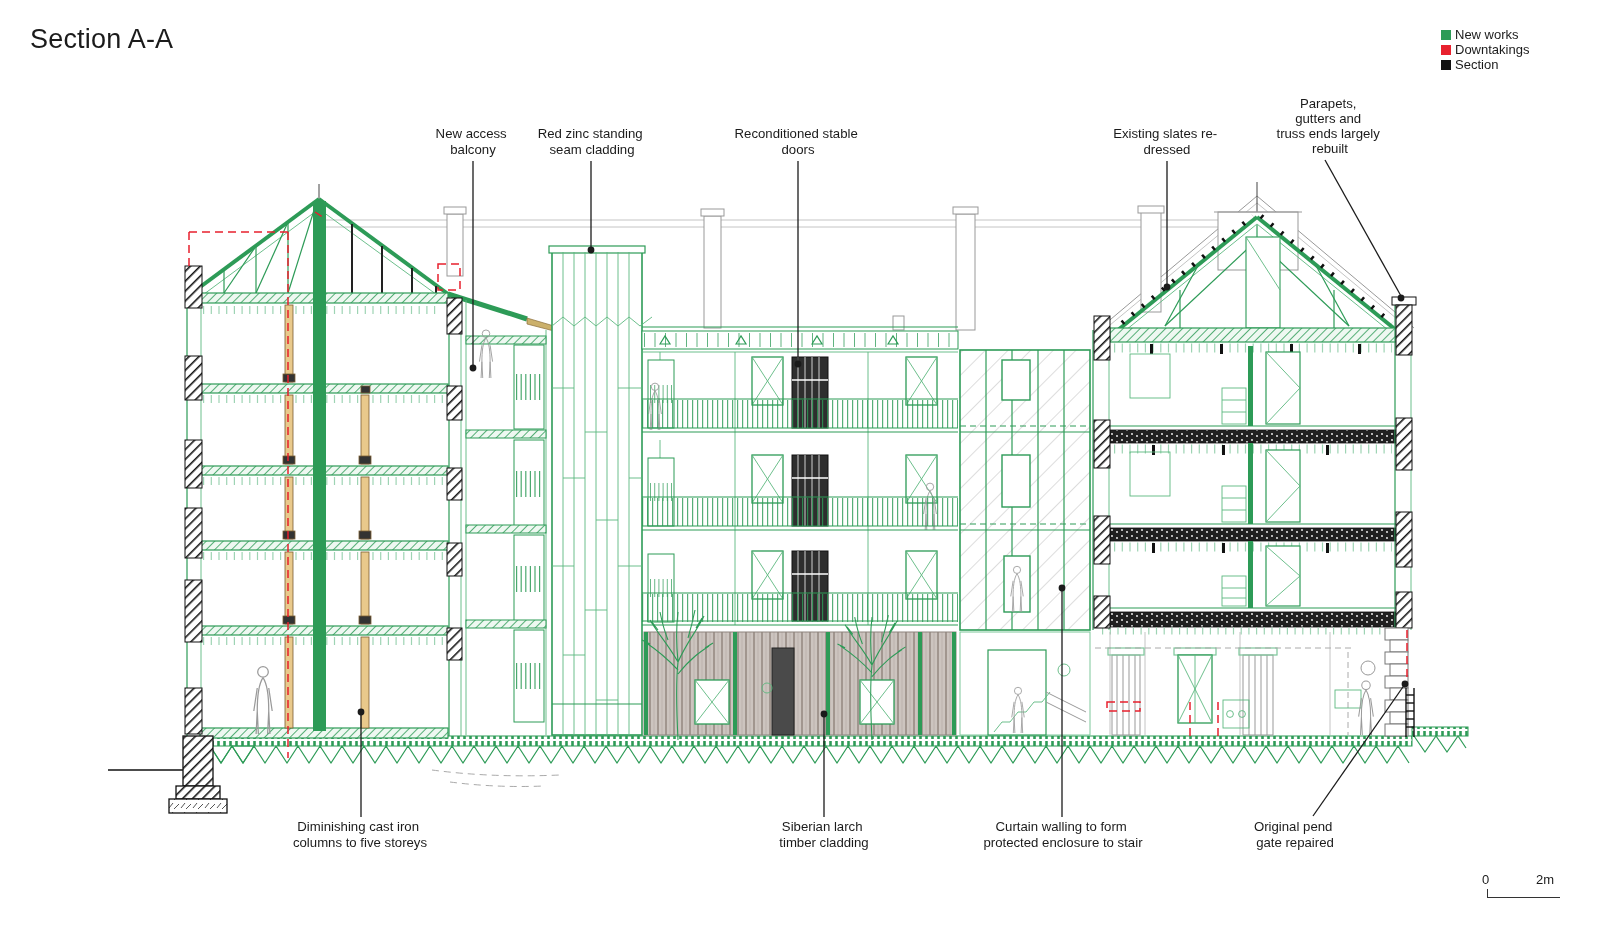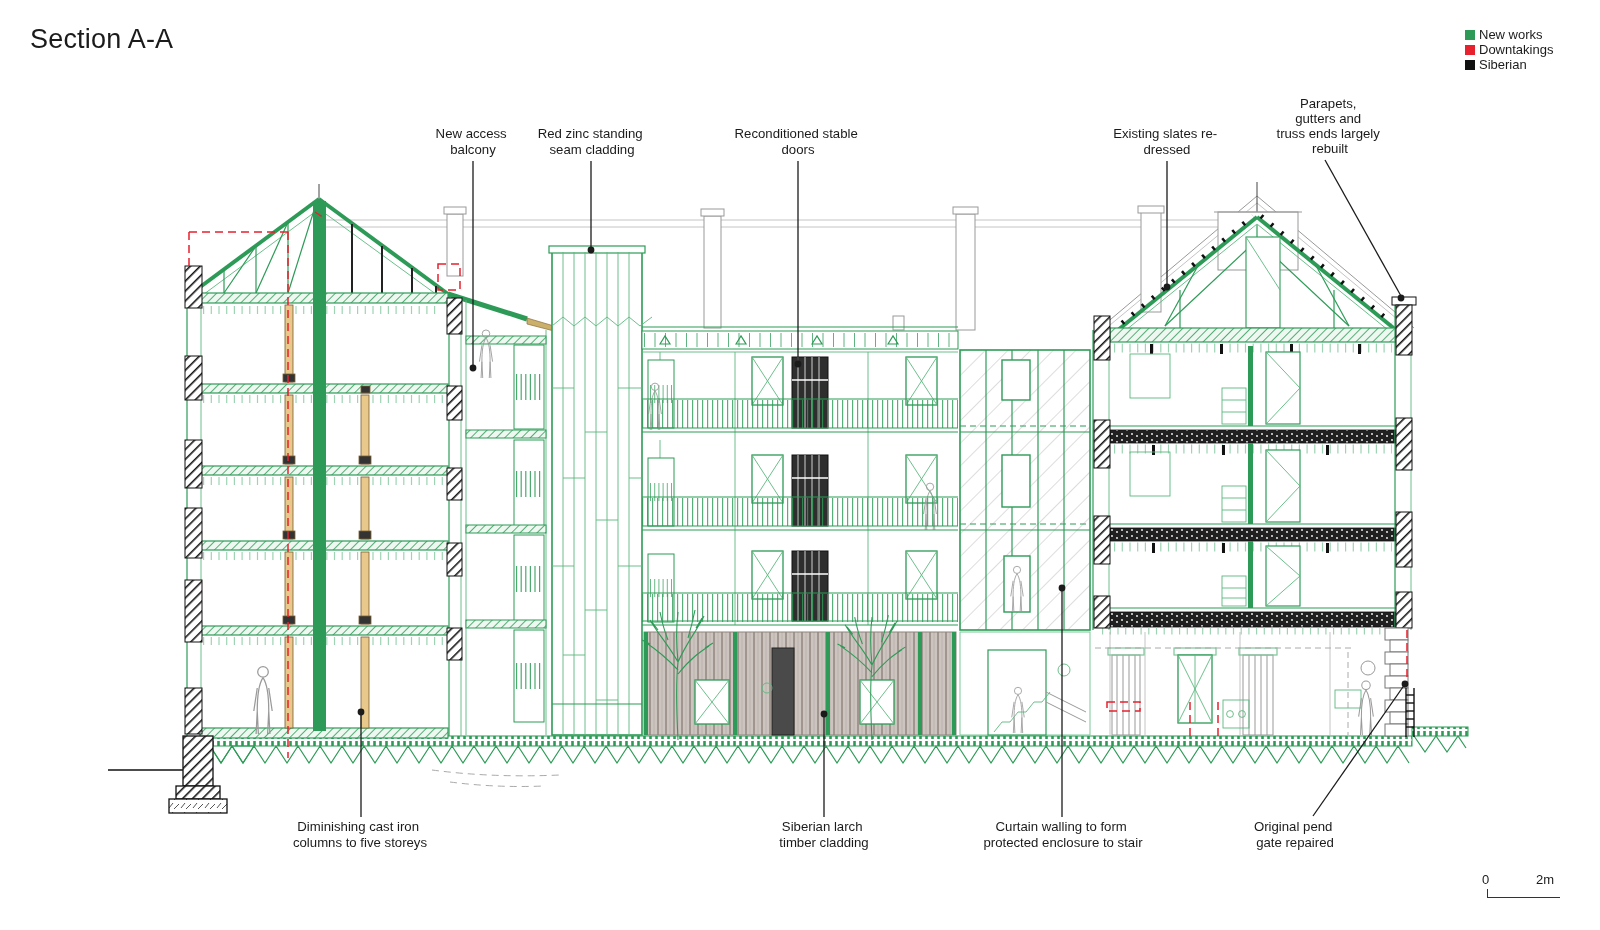--- a/index.html
+++ b/index.html
@@ -1,20 +1,20 @@
 <!DOCTYPE html>
 <html><head>
 <meta charset="utf-8">
 <style>
   html,body{margin:0;padding:0;background:#ffffff;}
   #stage{position:relative;width:1560px;height:930px;background:#fff;overflow:hidden;
          font-family:"Liberation Sans",sans-serif;color:#1b1b1b;}
   #title{position:absolute;left:30px;top:24px;font-size:27px;font-weight:500;letter-spacing:.2px;}
   #legend{position:absolute;left:1441px;top:27px;font-size:13px;line-height:15px;}
-  .lrow{display:flex;align-items:center;margin-bottom:0px;height:15px;margin-left:24px;}
+  .lrow{display:flex;align-items:center;margin-bottom:0px;height:15px;}
   .sw{display:inline-block;width:10px;height:10px;margin-right:4px;flex:none;}
   #scalebar{position:absolute;left:1470px;top:872px;width:110px;font-size:13px;}
   #scalebar .nums{position:relative;height:15px;}
   #scalebar .n0{position:absolute;left:12px;}
   #scalebar .n2{position:absolute;left:66px;}
   #scalebar .bracket{position:absolute;left:17px;top:17px;width:75px;height:8px;
       border-left:1.4px solid #333;border-right:1.4px solid #333;border-bottom:1.4px solid #333;}
   svg{position:absolute;left:0;top:0;}
   svg text.ann{font-family:"Liberation Sans",sans-serif;font-size:13.2px;fill:#1b1b1b;}
   .gthin{stroke:#5cb87f;stroke-width:.9;fill:none;}
@@ -37,21 +37,21 @@
     <div class="lrow">
       <span class="sw" style="background: rgb(45, 155, 87);"></span>
       <span>New works</span>
     </div>
     <div class="lrow">
       <span class="sw" style="background: rgb(232, 33, 46);"></span>
       <span>Downtakings</span>
     </div>
     <div class="lrow">
       <span class="sw" style="background: rgb(17, 17, 17);"></span>
-      <span>Siberian</span>
+      <span>Section</span>
     </div>
   </div>
 
   <div id="scalebar">
     <div class="nums">
       <span class="n0">0</span>
       <span class="n2">2m</span>
     </div>
     <div class="bracket"></div>
   </div>

